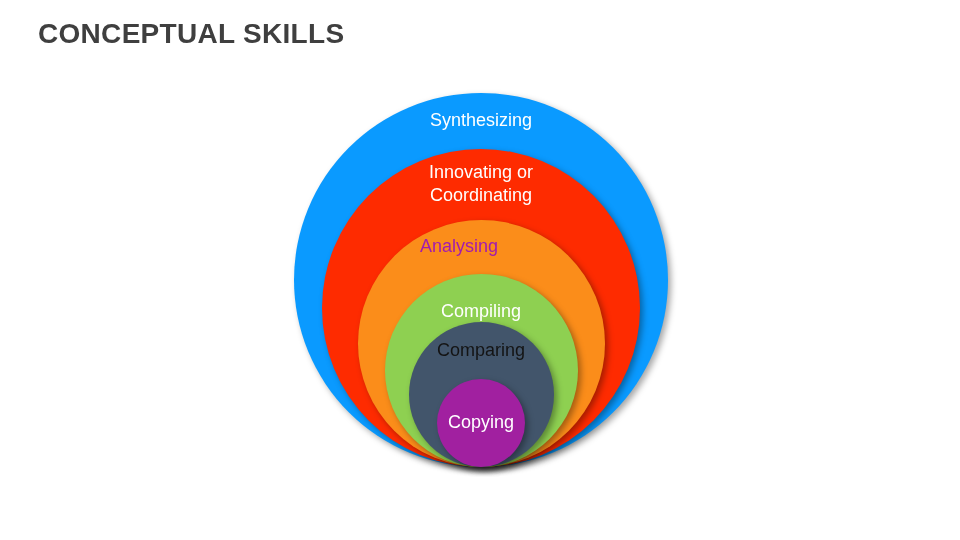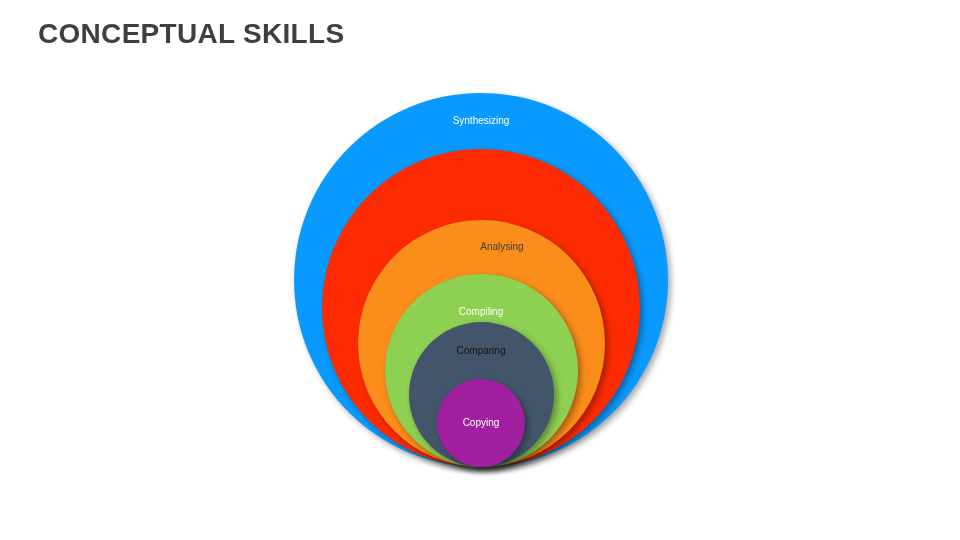--- a/index.html
+++ b/index.html
@@ -31,21 +31,21 @@
   }
   .ring {
     position: absolute;
     border-radius: 50%;
     box-shadow: 3px 3px 6px rgba(0, 0, 0, 0.35);
   }
   .ring-label {
     position: absolute;
     width: 160px;
     text-align: center;
-    font-size: 10px;
+    font-size: 18px;
     line-height: 1.32;
     font-weight: 400;
     pointer-events: none;
   }
 </style>
 </head>
 <body>
 
 <div class="slide">
   <h1 class="slide-title">CONCEPTUAL SKILLS</h1>
@@ -53,18 +53,19 @@
   <div class="diagram">
 
     <div class="ring" style="height: 374px; width: 374px; left: 294px; top: 93px; background: rgb(10, 154, 255);"></div>
     <div class="ring" style="height: 318px; width: 318px; left: 322px; top: 149px; background: rgb(254, 43, 0);"></div>
     <div class="ring" style="height: 247px; width: 247px; left: 357.5px; top: 220px; background: rgb(251, 141, 26);"></div>
     <div class="ring" style="height: 193px; width: 193px; left: 384.5px; top: 274px; background: rgb(142, 208, 81);"></div>
     <div class="ring" style="height: 145px; width: 145px; left: 408.5px; top: 322px; background: rgb(66, 85, 107);"></div>
     <div class="ring" style="height: 88px; width: 88px; left: 437px; top: 379px; background: rgb(161, 32, 160);"></div>
 
     <span class="ring-label" style="left: 401px; top: 121px; transform: translateY(-50%); color: rgb(255, 255, 255);">Synthesizing</span>
-    <span class="ring-label" style="left: 422px; top: 247px; transform: translateY(-50%); color: #404040;">Analysing</span>
+    <span class="ring-label" style="left: 401px; top: 184.5px; transform: translateY(-50%); color: rgb(255, 255, 255);">Innovating or Coordinating</span>
+    <span class="ring-label" style="left: 379px; top: 247px; transform: translateY(-50%); color: #a21caf;">Analysing</span>
     <span class="ring-label" style="left: 401px; top: 312px; transform: translateY(-50%); color: rgb(255, 255, 255);">Compiling</span>
     <span class="ring-label" style="left: 401px; top: 423px; transform: translateY(-50%); color: rgb(255, 255, 255);">Copying</span>
     <span class="ring-label" style="left: 401px; top: 350.5px; transform: translateY(-50%); color: rgb(20, 20, 20);">Comparing</span>
   </div>
 </div>
 
 </body></html>

